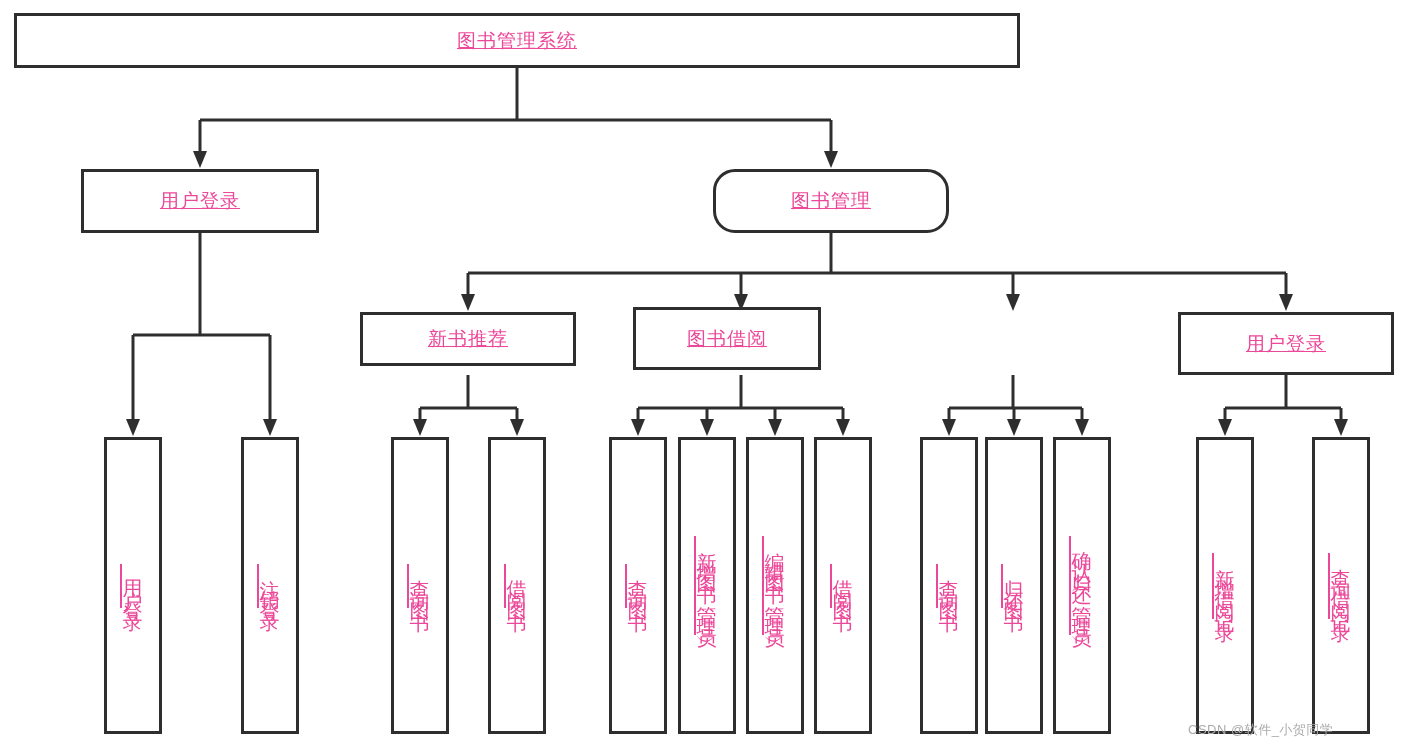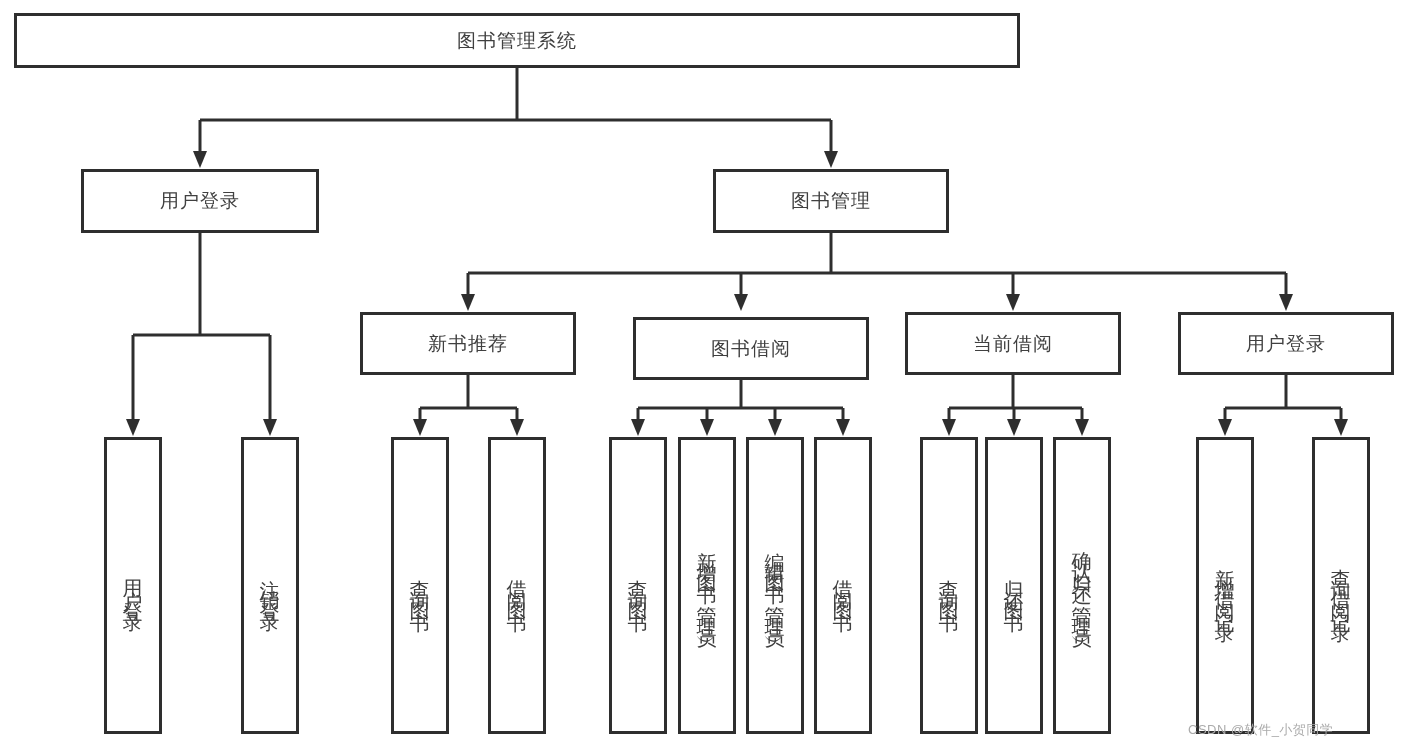--- a/index.html
+++ b/index.html
@@ -24,23 +24,24 @@
   }
   .node {
     position: absolute;
     box-sizing: border-box;
     border: 3px solid #2e2e2e;
     background: #ffffff;
     display: flex;
     align-items: center;
     justify-content: center;
     font-size: 19px;
-    color: #404040;
+    color: #ec4899;
     letter-spacing: 1px;
     text-align: center;
+    text-decoration: underline;
   }
   .leaf {
     writing-mode: vertical-rl;
     text-orientation: mixed;
     font-size: 20px;
     letter-spacing: 11px;
     line-height: 1;
   }
   .watermark {
     position: absolute;
@@ -123,25 +124,24 @@
       <polygon points="1007,419 1021,419 1014,436"></polygon>
       <polygon points="1075,419 1089,419 1082,436"></polygon>
       <polygon points="1218,419 1232,419 1225,436"></polygon>
       <polygon points="1334,419 1348,419 1341,436"></polygon>
     </g>
   </svg>
 
   <div class="node" style="left:14px; top:13px; width:1006px; height:55px;">图书管理系统</div>
 
   <div class="node" style="left:81px; top:169px; width:238px; height:64px;">用户登录</div>
-  <div class="node" style="left:713px; top:169px; width:236px; height:64px;">图书管理</div>
+  <div class="node" style="left:713px; top:169px; width:236px; height:64px;border-radius:22px;">图书管理</div>
 
-  <div class="node" style="left:360px; top:312px; width:216px; height:63px;">新书推荐</div>
-  <div class="node" style="left:633px; top:317px; width:236px; height:63px;">图书借阅</div>
-  <div class="node" style="left:905px; top:312px; width:216px; height:63px;">当前借阅</div>
+  <div class="node" style="left:360px; top:312px; width:216px; height:54px;">新书推荐</div>
+  <div class="node" style="left:633px; top:307px; width:188px; height:63px;">图书借阅</div>
   <div class="node" style="left:1178px; top:312px; width:216px; height:63px;">用户登录</div>
 
   <div class="node leaf" style="left:104px; top:437px; width:58px; height:297px;">用户登录</div>
   <div class="node leaf" style="left:241px; top:437px; width:58px; height:297px;">注销登录</div>
 
   <div class="node leaf" style="left:391px; top:437px; width:58px; height:297px;">查询图书</div>
   <div class="node leaf" style="left:488px; top:437px; width:58px; height:297px;">借阅图书</div>
 
   <div class="node leaf" style="left:609px; top:437px; width:58px; height:297px;">查询图书</div>
   <div class="node leaf" style="left:678px; top:437px; width:58px; height:297px;">新增图书（管理员）</div>

